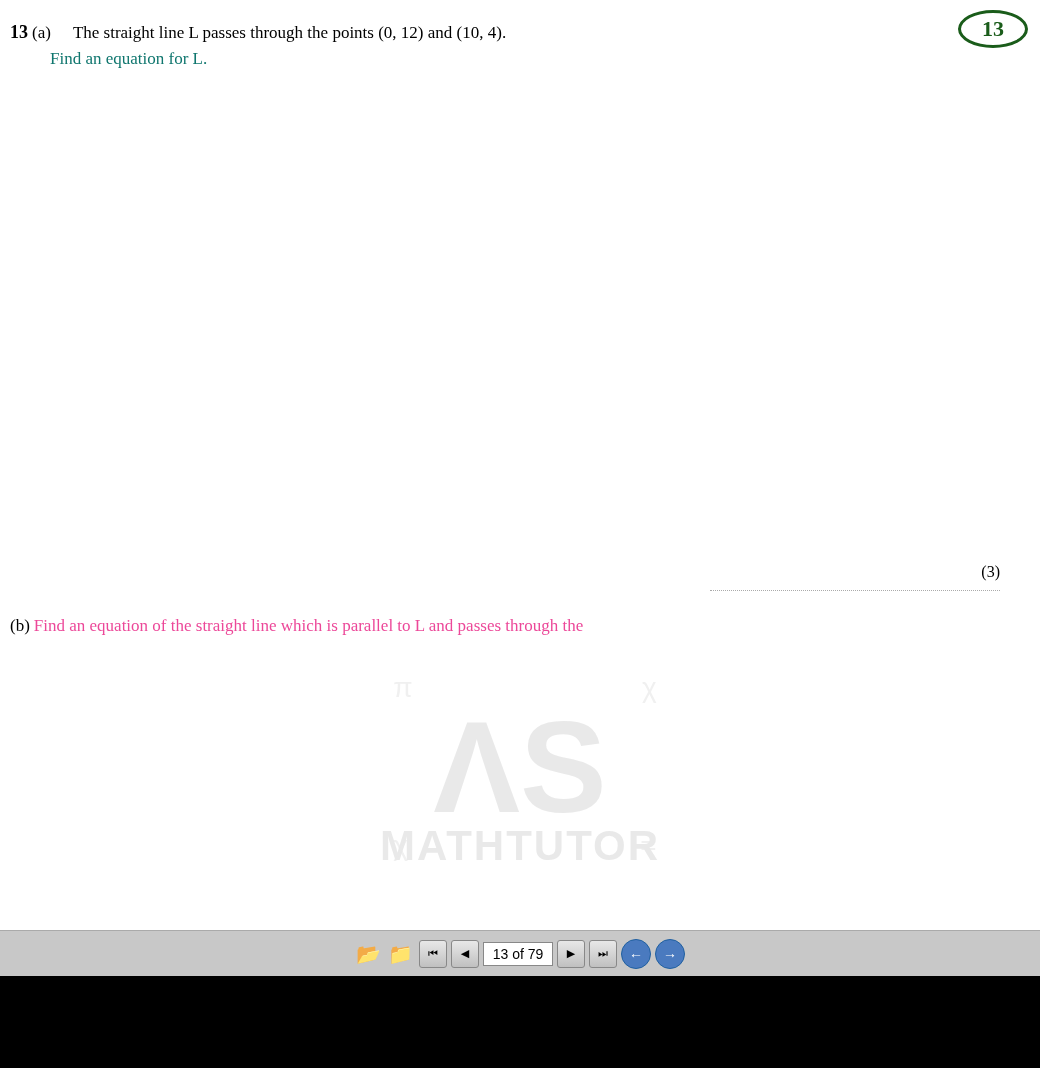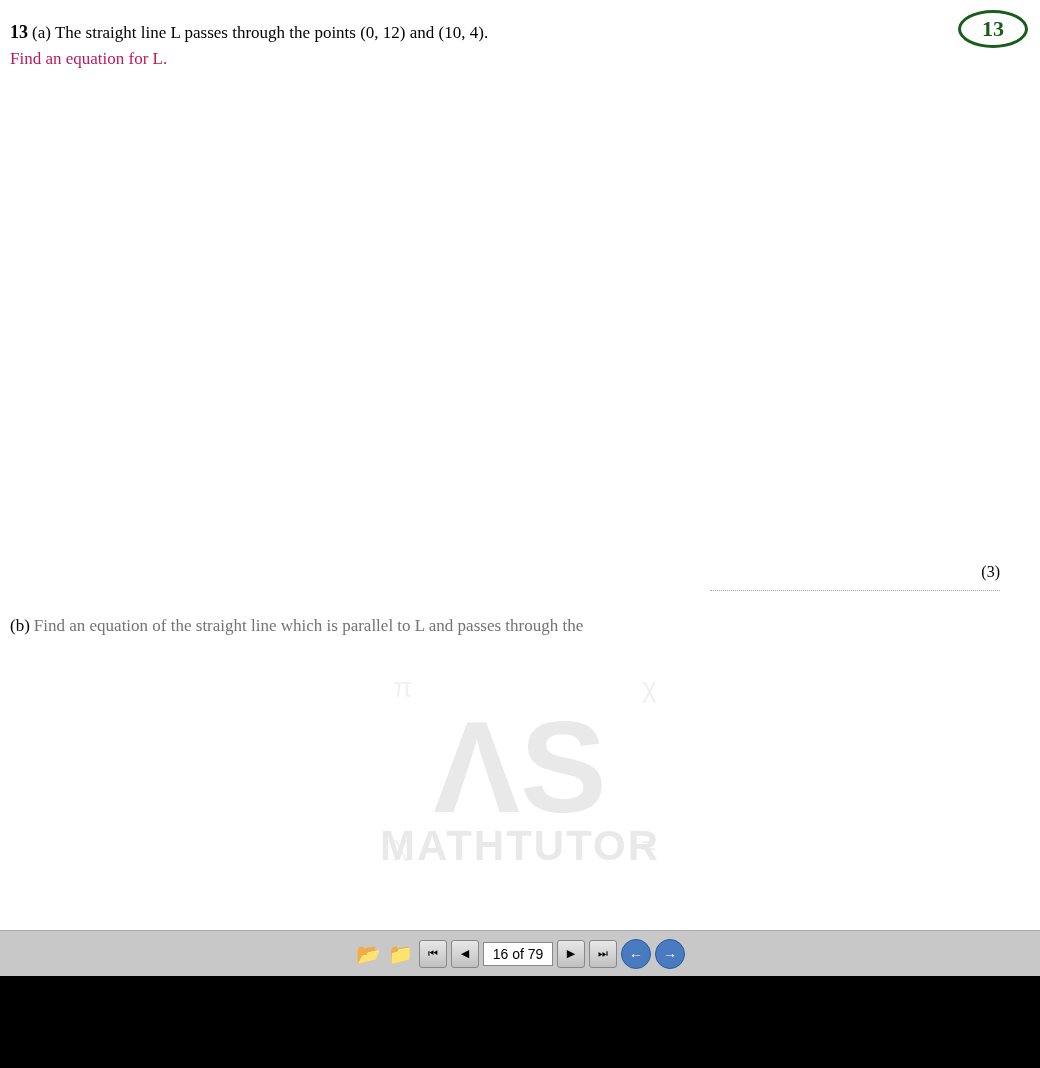--- a/index.html
+++ b/index.html
@@ -46,31 +46,32 @@
       font-size: 18px;
       font-weight: bold;
       color: #000;
       display: inline;
     }
 
     #part-a-text {
       font-size: 17px;
       color: #000;
       line-height: 1.5;
-      margin-left: 0;
+      margin-left: 18px;
       display: inline;
     }
 
     .part-a-block {
       margin-top: 0px;
     }
 
     .part-a-line2 {
+      margin-left: 40px;
       font-size: 17px;
-      color: #be185d;
+      color: #0f766e;
       line-height: 1.5;
     }
 
     #answer-area-top {
       height: 520px;
       position: relative;
     }
 
     #dotted-line {
       position: absolute;
@@ -218,21 +219,21 @@
     <div id="answer-area-top">
       <div id="dotted-line"></div>
       <div id="marks-label">(3)</div>
     </div>
 
   </div>
 
   <div id="part-b-block">
     <div>
       <span style="font-size:17px; color:#000; font-weight:normal;">(b)</span>
-      <span style="font-size:17px; color:#737373;"> Find an equation of the straight line which is parallel to L and passes through the</span>
+      <span style="font-size:17px; color:#ec4899;"> Find an equation of the straight line which is parallel to L and passes through the</span>
     </div>
   </div>
 
   <div id="watermark">
     
     <div style="position:relative; display:inline-block;">
       <span style="position:absolute; top:-30px; left:-40px; font-size:28px; font-family:Arial; color:#888; opacity:0.7;">π</span>
       <span style="position:absolute; top:-30px; right:-50px; font-size:28px; font-family:Arial; color:#888; opacity:0.7;">χ</span>
       <span style="position:absolute; bottom:-30px; left:-40px; font-size:28px; font-family:Arial; color:#888; opacity:0.7;">χ</span>
       <span style="position:absolute; bottom:-30px; right:-50px; font-size:28px; font-family:Arial; color:#888; opacity:0.7;">=</span>
@@ -248,21 +249,21 @@
   <div class="nav-file-btn" style="color:#d4860a; font-size:20px;">📂</div>
   <div class="nav-file-btn" style="color:#d4860a; font-size:20px;">📁</div>
 
   <div class="nav-btn" title="First page">
     <span style="font-size:11px;">⏮</span>
   </div>
   <div class="nav-btn" title="Previous page">
     <span style="font-size:11px;">◀</span>
   </div>
 
-  <div id="page-indicator">16 of 79</div>
+  <div id="page-indicator">13 of 79</div>
 
   <div class="nav-btn" title="Next page">
     <span style="font-size:11px;">▶</span>
   </div>
   <div class="nav-btn" title="Last page">
     <span style="font-size:11px;">⏭</span>
   </div>
 
   <div class="nav-circle-btn" style="background:#4a7abf;">
     <span>←</span>

